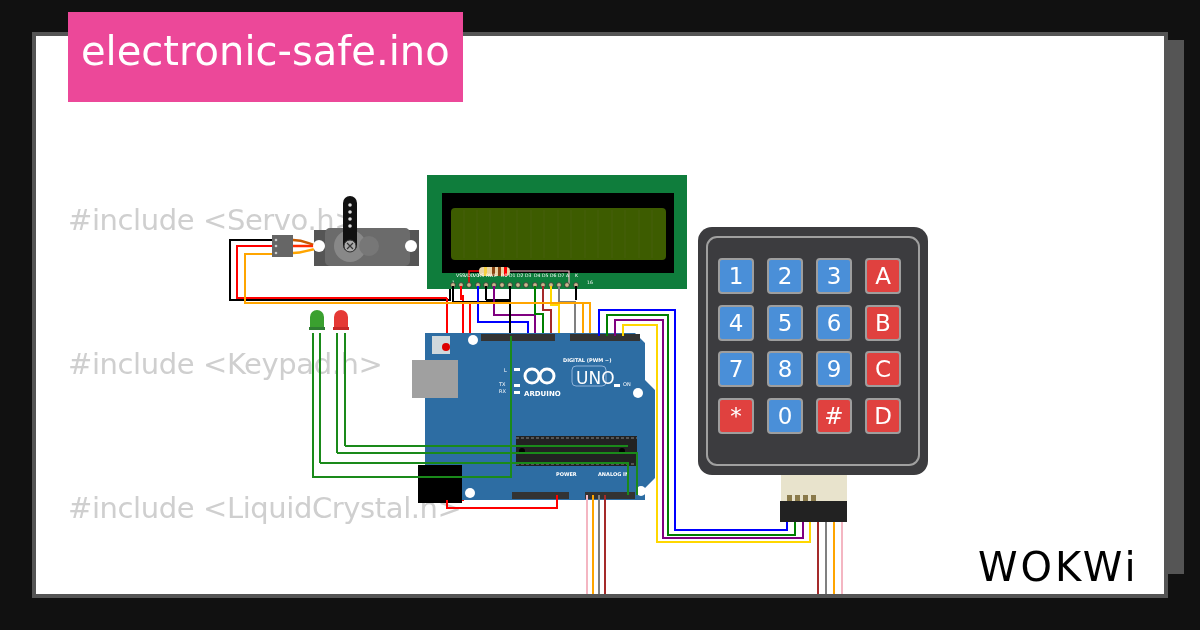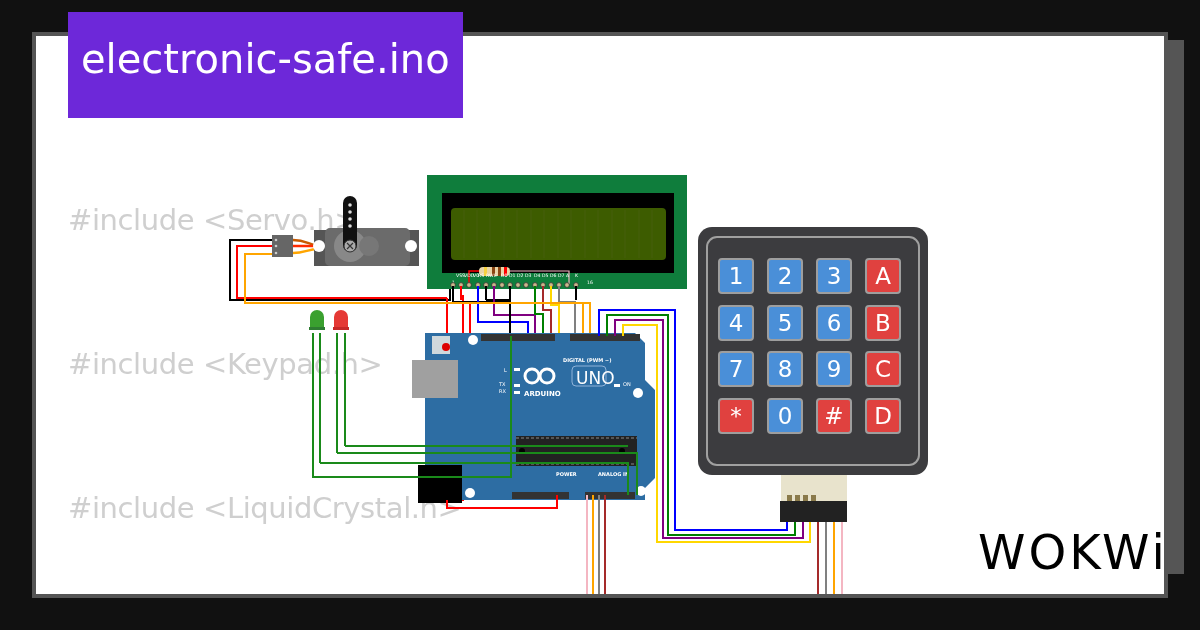--- a/index.html
+++ b/index.html
@@ -1,24 +1,24 @@
 <!DOCTYPE html>
 <html><head>
 <meta charset="utf-8">
 <style>
   html,body{margin:0;padding:0;}
   body{width:1200px;height:630px;background:#111111;position:relative;overflow:hidden;font-family:"Liberation Sans","DejaVu Sans",sans-serif;}
   .shadow{position:absolute;left:48px;top:40px;width:1136px;height:534px;background:#555555;}
   .card{position:absolute;left:32px;top:32px;width:1136px;height:566px;background:#555555;}
   .card-inner{position:absolute;left:36px;top:36px;width:1128px;height:558px;background:#ffffff;overflow:hidden;}
-  .title-tag{position:absolute;left:68px;top:12px;height:74px;padding:16px 13px;background:#6d28d9;color:#ffffff;font-size:40px;line-height:62px;font-family:"DejaVu Sans","Liberation Sans",sans-serif;letter-spacing:0;z-index:5;}
+  .title-tag{position:absolute;left:68px;top:12px;height:74px;padding:8px 13px;background:#ec4899;color:#ffffff;font-size:40px;line-height:62px;font-family:"DejaVu Sans","Liberation Sans",sans-serif;letter-spacing:0;z-index:5;}
   .code{position:absolute;left:32px;top:64px;margin:0;color:#cfcfcf;font-family:"DejaVu Sans",sans-serif;font-size:29px;line-height:48px;white-space:pre;letter-spacing:-0.4px;}
   .code .ln{display:block;height:48px;}
   .diagram{position:absolute;left:0;top:0;width:1200px;height:630px;}
-  .wokwi{position:absolute;left:978px;top:524px;font-family:"DejaVu Sans",sans-serif;font-size:48px;color:#000;letter-spacing:3px;font-weight:normal;text-align:center;}
+  .wokwi{position:absolute;left:978px;top:544px;font-family:"DejaVu Sans",sans-serif;font-size:40px;color:#000;letter-spacing:3px;font-weight:normal;text-align:center;}
 </style>
 </head>
 <body>
 
 <div class="shadow"></div>
 <div class="card"></div>
 <div class="card-inner">
   <div class="code">
     <span class="ln">#include &lt;Servo.h&gt;</span>
     <span class="ln">#include &lt;Keypad.h&gt;</span>

